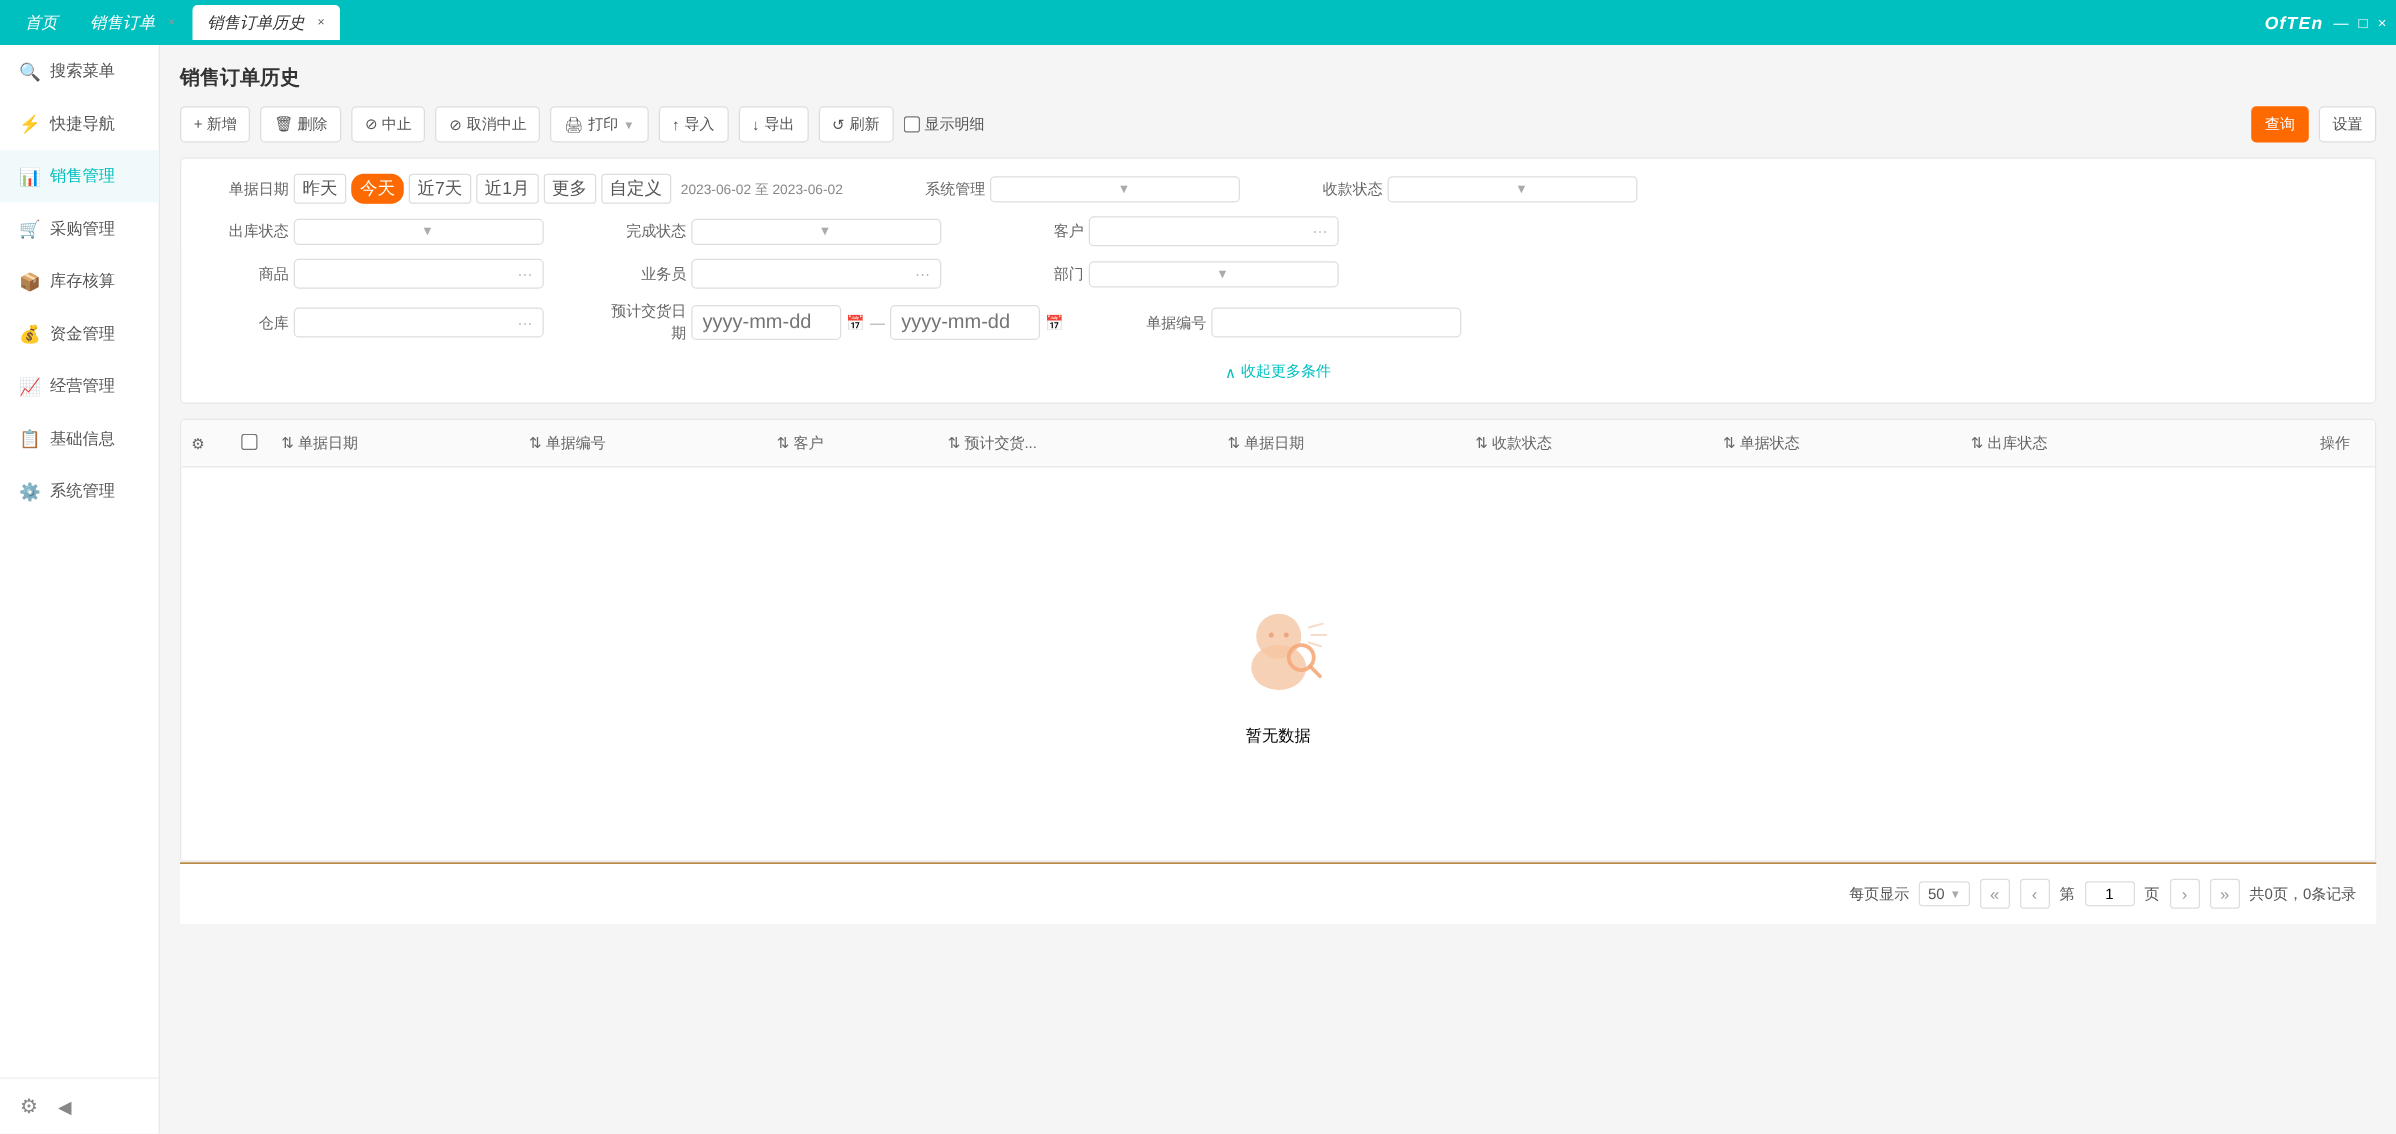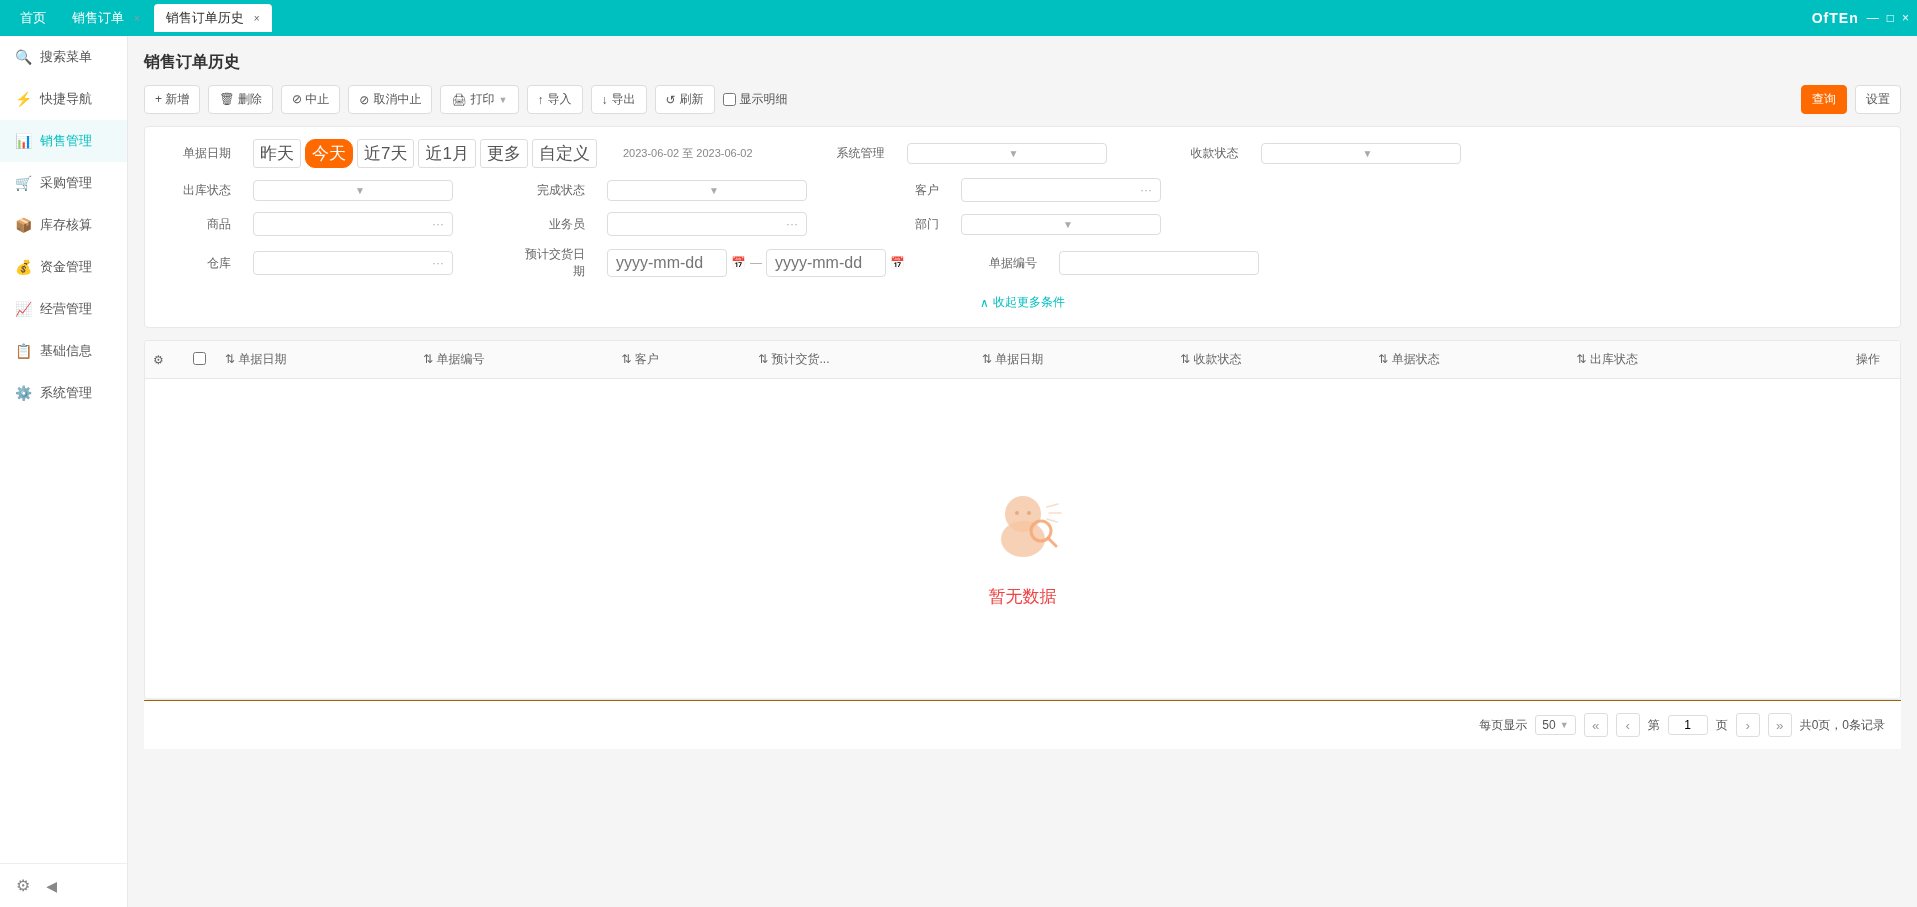--- a/index.html
+++ b/index.html
@@ -1,19 +1,19 @@
 <!DOCTYPE html>
 <html><head>
   <meta charset="utf-8">
   <style>
     * { box-sizing: border-box; margin: 0; padding: 0; }
     body { font-family: 'Microsoft YaHei', sans-serif; font-size: 12px; background: #f5f5f5; color: #333; display: flex; flex-direction: column; height: 907px; overflow: hidden; }
 
     
-    .top-bar { height: 36px; background: #00bfbf; display: flex; align-items: center; padding: 0 8px; gap: 2px; flex-shrink: 0; }
+    .top-bar { height: 36px; background: #00bfbf; display: flex; align-items: center; padding: 0 8px; gap: 2px; flex-shrink: 0; font-style: italic; }
     .tab-item { height: 28px; padding: 0 12px; border-radius: 4px 4px 0 0; display: flex; align-items: center; gap: 6px; cursor: pointer; font-size: 13px; color: #fff; background: transparent; white-space: nowrap; }
     .tab-item.active { background: #fff; color: #333; }
     .tab-item .close-icon { font-size: 10px; cursor: pointer; color: #999; margin-left: 4px; }
     .tab-item.active .close-icon { color: #666; }
     .top-bar-right { margin-left: auto; display: flex; align-items: center; gap: 8px; color: #fff; font-size: 12px; }
     .brand-text { font-size: 14px; font-weight: bold; color: #fff; letter-spacing: 1px; }
 
     
     .main-layout { display: flex; flex: 1; overflow: hidden; }
 
@@ -31,26 +31,26 @@
 
     
     .toolbar { display: flex; align-items: center; gap: 8px; margin-bottom: 12px; flex-wrap: wrap; }
     .toolbar-btn { display: flex; align-items: center; gap: 4px; padding: 5px 10px; border: 1px solid #ddd; border-radius: 4px; background: #fff; cursor: pointer; font-size: 12px; color: #555; white-space: nowrap; }
     .toolbar-btn.primary { background: #ff6a00; border-color: #ff6a00; color: #fff; }
     .show-detail-wrap { display: flex; align-items: center; gap: 4px; font-size: 12px; color: #555; }
     .show-detail-wrap input[type=checkbox] { cursor: pointer; }
 
     
     .filter-panel { background: #fff; border: 1px solid #e8e8e8; border-radius: 4px; padding: 12px 16px; margin-bottom: 12px; }
-    .filter-row { display: flex; align-items: center; gap: 22px; margin-bottom: 10px; flex-wrap: wrap; }
+    .filter-row { display: flex; align-items: center; gap: 4px; margin-bottom: 10px; flex-wrap: wrap; }
     .filter-row:last-child { margin-bottom: 0; }
     .filter-label { width: 70px; text-align: right; color: #666; flex-shrink: 0; font-size: 12px; }
     .filter-control { display: flex; align-items: center; gap: 6px; }
     .date-quick-btns { display: flex; gap: 4px; align-items: center; }
-    .date-quick-btn { padding: 2px 6px; border: 1px solid #ddd; border-radius: 3px; cursor: pointer; font-size: 17px; color: #555; background: #fff; }
+    .date-quick-btn { padding: 2px 6px; border: 1px solid #ddd; border-radius: 3px; cursor: pointer; font-size: 14px; color: #555; background: #fff; }
     .date-quick-btn.active { background: #ff6a00; border-color: #ff6a00; color: #fff; border-radius: 10px; }
     .filter-select { display: flex; align-items: center; gap: 4px; border: 1px solid #ddd; border-radius: 4px; padding: 4px 8px; background: #fff; min-width: 180px; cursor: pointer; }
     .filter-select span { flex: 1; color: #999; font-size: 12px; }
     .filter-select .arrow { color: #aaa; font-size: 10px; }
     .filter-input { border: 1px solid #ddd; border-radius: 4px; padding: 4px 8px; background: #fff; min-width: 180px; color: #999; font-size: 12px; }
     .filter-ellipsis { border: 1px solid #ddd; border-radius: 4px; padding: 4px 8px; background: #fff; min-width: 180px; cursor: pointer; display: flex; align-items: center; justify-content: space-between; }
     .filter-ellipsis .dots { color: #aaa; }
     .date-input-wrap { display: flex; align-items: center; gap: 4px; }
     .date-input { border: 1px solid #ddd; border-radius: 4px; padding: 4px 8px; width: 120px; font-size: 16px; color: #999; background: #fff; }
     .cal-icon { color: #aaa; cursor: pointer; }
@@ -62,21 +62,21 @@
     .data-table { width: 100%; border-collapse: collapse; }
     .data-table thead tr { background: #fafafa; }
     .data-table th { padding: 10px 8px; text-align: left; font-weight: normal; color: #666; border-bottom: 1px solid #e8e8e8; font-size: 12px; white-space: nowrap; }
     .data-table td { padding: 10px 8px; border-bottom: 1px solid #f0f0f0; font-size: 12px; }
     .th-settings { width: 40px; text-align: center; }
     .th-checkbox { width: 32px; text-align: center; }
 
     
     .empty-state { display: flex; flex-direction: column; align-items: center; justify-content: center; padding: 80px 0; }
     .empty-icon { width: 100px; height: 100px; margin-bottom: 16px; }
-    .empty-text { color: #ef4444; font-size: 17px; }
+    .empty-text { color: #000000; font-size: 13px; }
 
     
     .pagination { display: flex; align-items: center; justify-content: flex-end; padding: 12px 16px; background: #fff; border-top: 1px solid #a16207; gap: 8px; font-size: 12px; color: #555; }
     .page-size-select { display: flex; align-items: center; gap: 4px; border: 1px solid #ddd; border-radius: 3px; padding: 2px 6px; cursor: pointer; }
     .page-nav-btn { width: 24px; height: 24px; display: flex; align-items: center; justify-content: center; border: 1px solid #ddd; border-radius: 3px; cursor: pointer; color: #999; background: #fff; }
     .page-input { width: 40px; border: 1px solid #ddd; border-radius: 3px; padding: 2px 6px; text-align: center; font-size: 12px; }
   </style>
 </head>
 <body>
 

